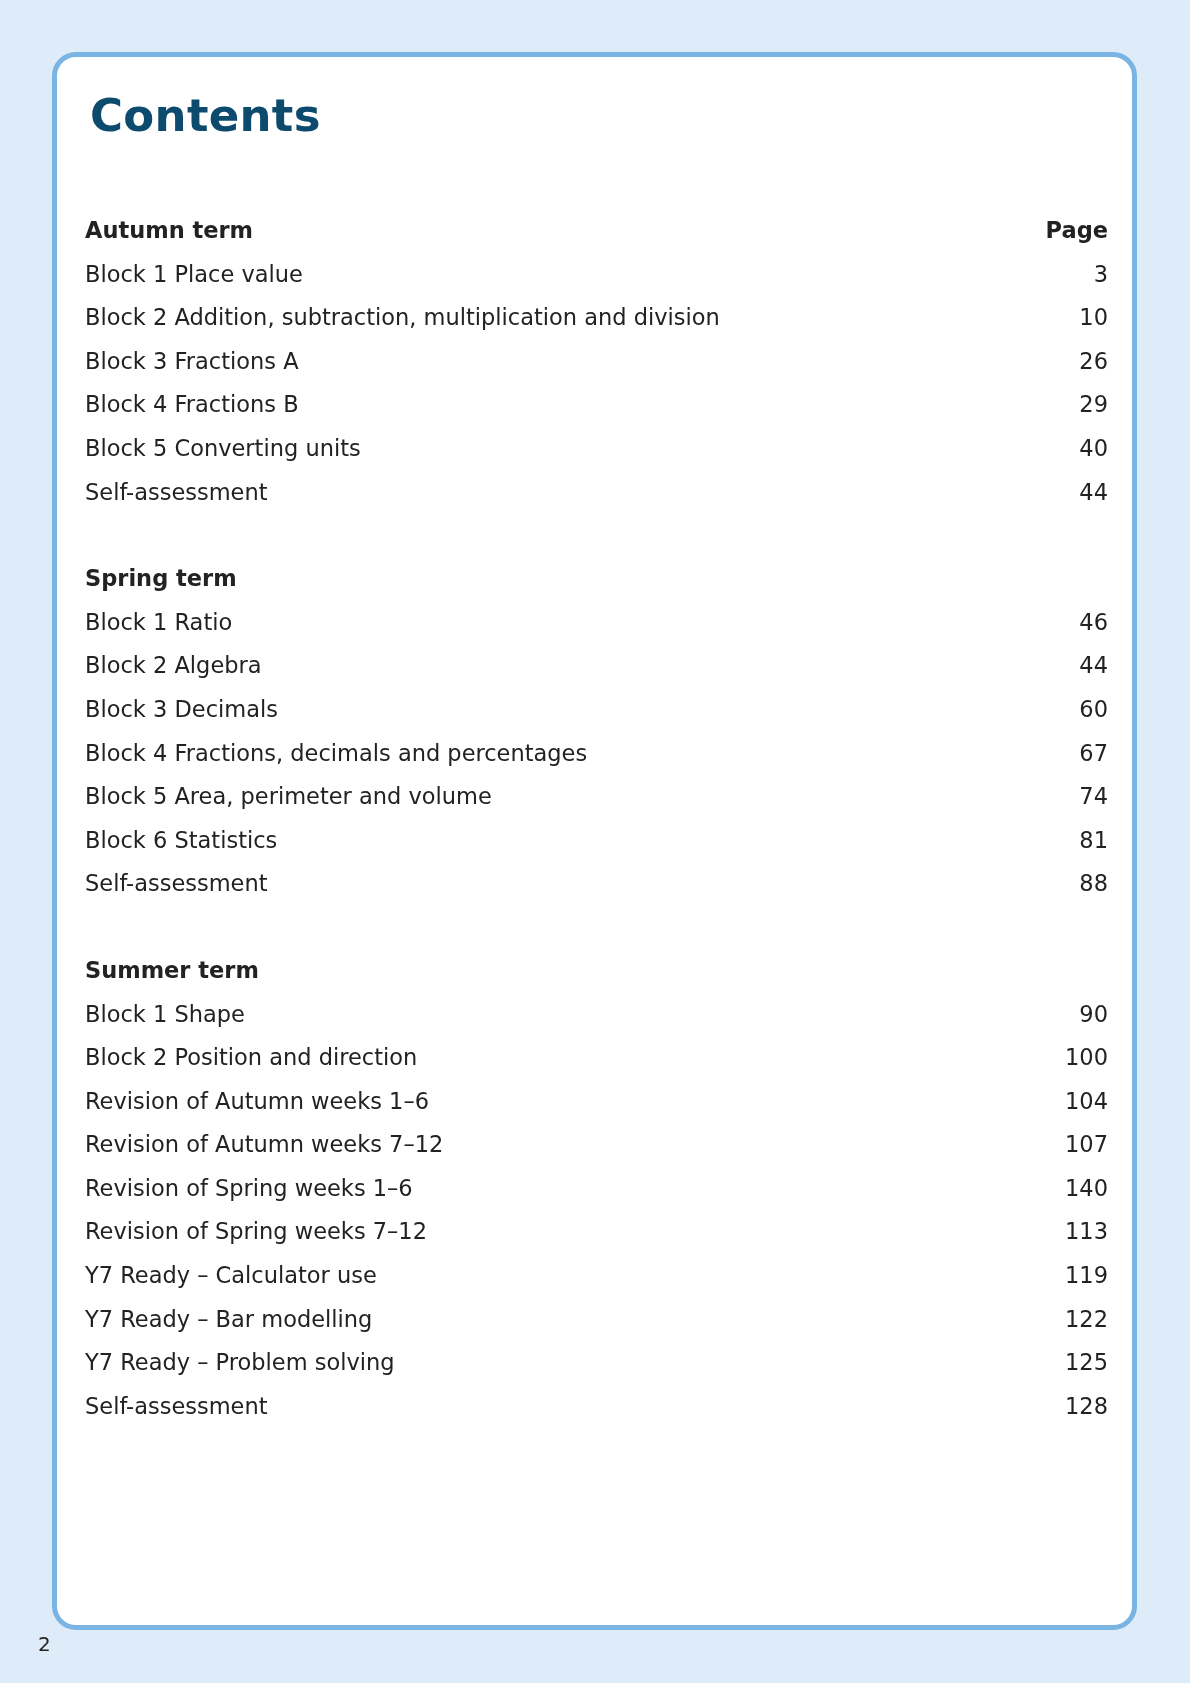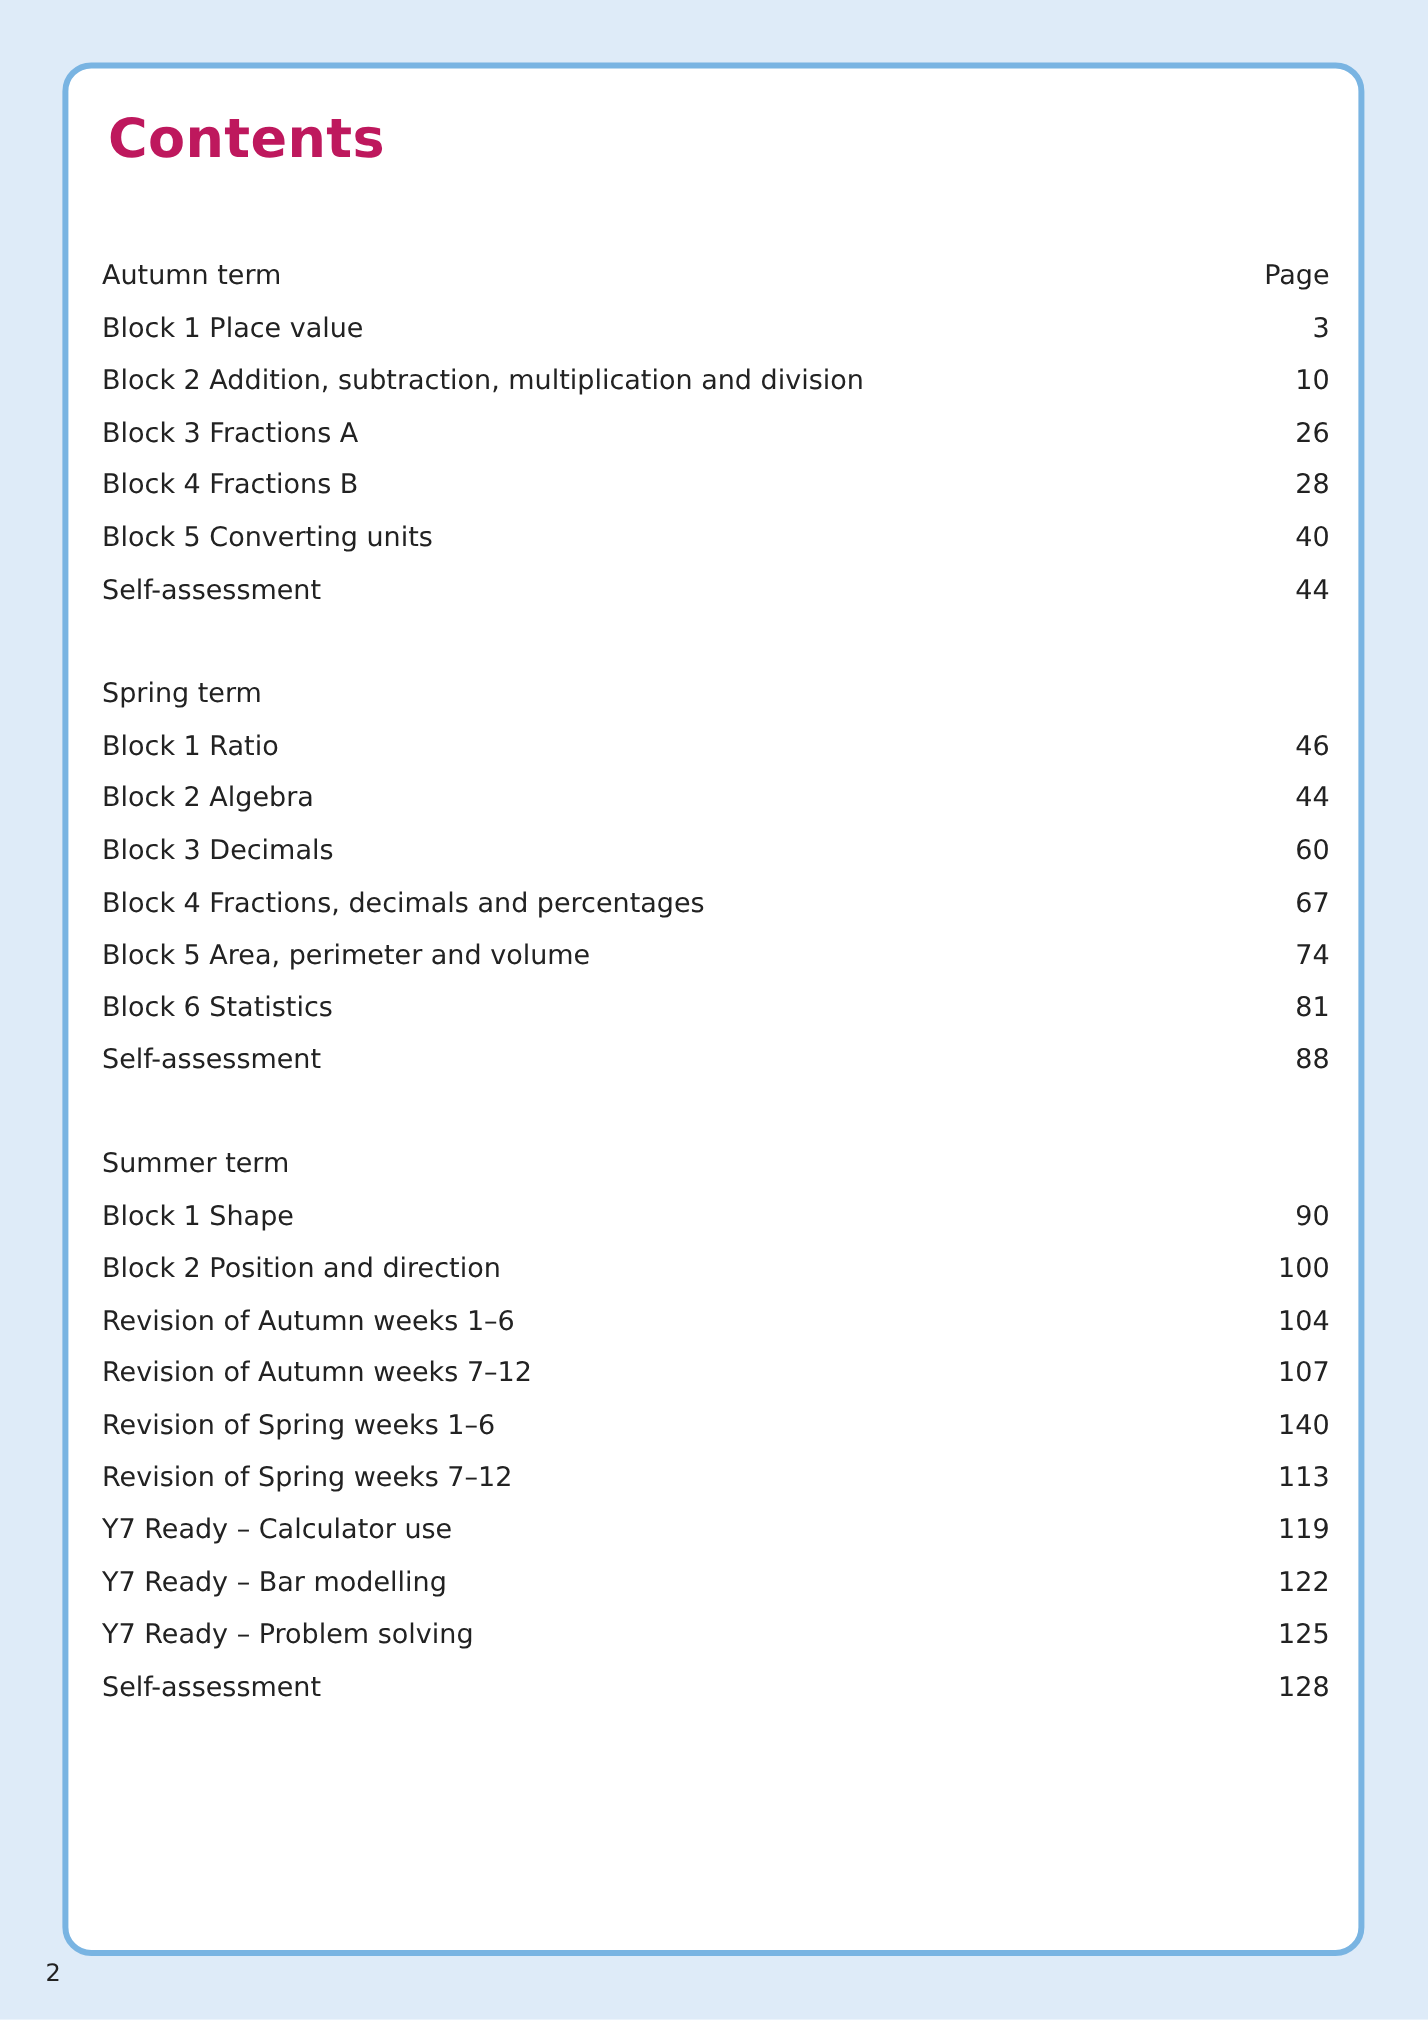--- a/index.html
+++ b/index.html
@@ -20,39 +20,39 @@
       border-radius: 24px;
       box-sizing: content-box;
     }
     .title {
       position: absolute;
       left: 33px; top: 36px;
       margin: 0;
       font-size: 45px;
       font-weight: bold;
       letter-spacing: 0.3px;
-      color: #be185d;
+      color: #0c4a6e;
       line-height: 1;
     }
     .toc {
       position: absolute;
       left: 28px; top: 152px;
       width: 1023px;
     }
     .section { margin-bottom: 43px; }
     .row {
       display: flex;
       justify-content: space-between;
       align-items: baseline;
       height: 43.6px;
       line-height: 43.6px;
       font-size: 22.5px;
       white-space: nowrap;
     }
-    .row.head { font-weight: normal; }
+    .row.head { font-weight: bold; }
     .row .label, .row .page { display: inline-block; }
     .row .page { text-align: center; }
     .page-num {
       position: absolute;
       left: 38px; top: 1632px;
       font-size: 20px;
       color: #222222;
     }
   </style>
 </head>
@@ -73,21 +73,21 @@
         <div class="row">
           <span class="label">Block 2 Addition, subtraction, multiplication and division</span>
           <span class="page">10</span>
         </div>
         <div class="row">
           <span class="label">Block 3 Fractions A</span>
           <span class="page">26</span>
         </div>
         <div class="row">
           <span class="label">Block 4 Fractions B</span>
-          <span class="page">28</span>
+          <span class="page">29</span>
         </div>
         <div class="row">
           <span class="label">Block 5 Converting units</span>
           <span class="page">40</span>
         </div>
         <div class="row">
           <span class="label">Self-assessment</span>
           <span class="page">44</span>
         </div>
       </div>

